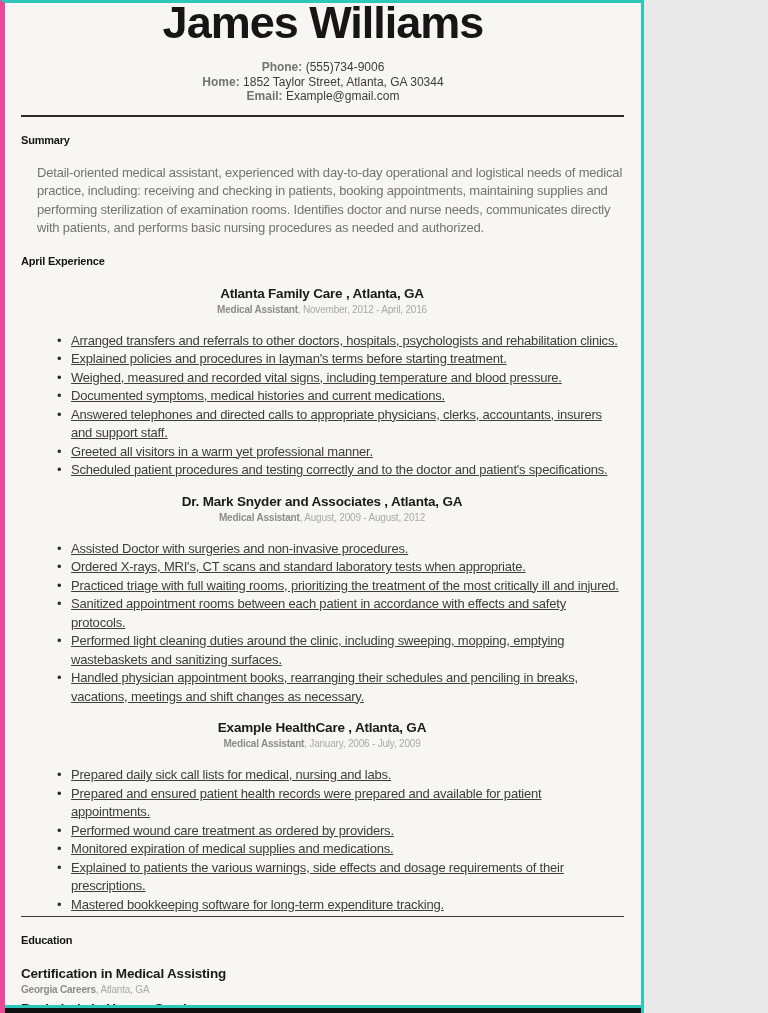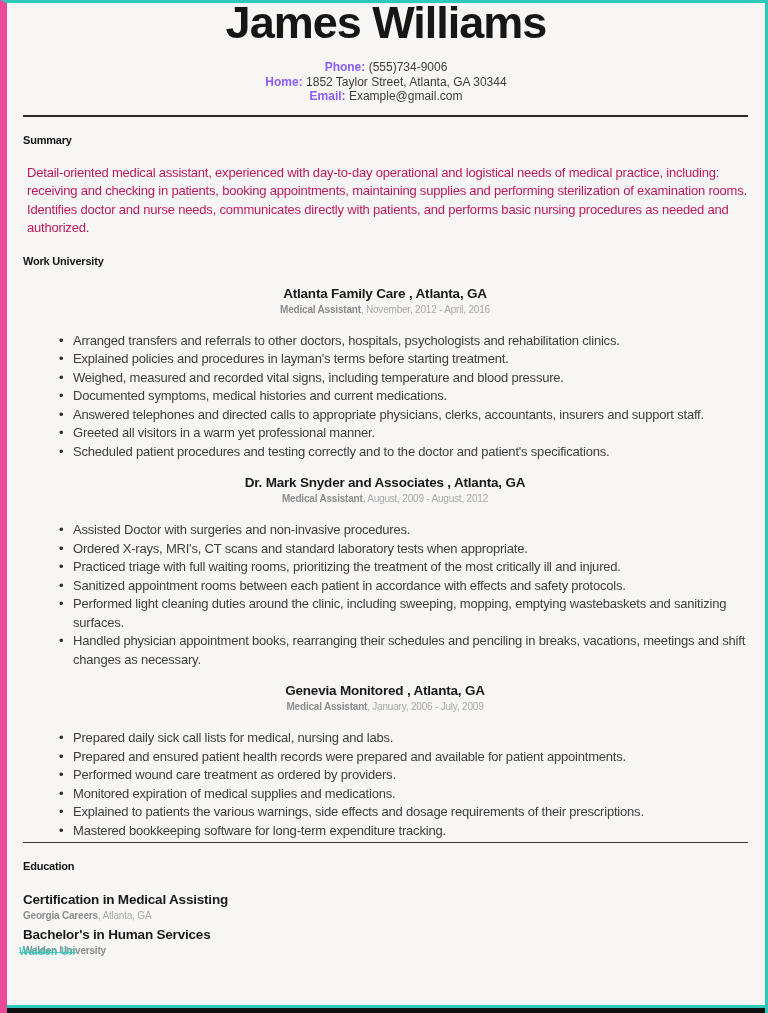--- a/index.html
+++ b/index.html
@@ -1,25 +1,25 @@
 <!DOCTYPE html>
 <html><head>
 <meta charset="utf-8">
 <style>
   * { margin: 0; padding: 0; box-sizing: border-box; }
   html, body { background: #e9e9e9; }
   body { font-family: "Liberation Sans", sans-serif; }
 
   .page {
     position: relative;
-    width: 768px;
+    width: 644px;
     height: 1013px;
     background: #f7f6f5;
     border-top: 3px solid #2ec8ba;
-    border-left: 7px solid #ec4899;
+    border-left: 5px solid #ec4899;
     border-right: 3px solid #2ec8ba;
     overflow: hidden;
     color: #3f3f3f;
   }
 
   
   .resume-name {
     margin-top: -5px;
     text-align: center;
     font-size: 45px;
@@ -28,21 +28,21 @@
     letter-spacing: -1px;
     color: #161616;
   }
   .contact {
     margin-top: 12px;
     text-align: center;
     font-size: 12px;
     line-height: 14.5px;
     color: #3c3c3c;
   }
-  .contact b { color: #8b5cf6; }
+  .contact b { color: #737373; }
 
   
   .rule {
     border: none;
     border-top: 2px solid #2b2b2b;
     margin: 11px 17px 0 16px;
   }
   .rule.thin {
     border-top-width: 1.5px;
     border-top-color: #3a3a3a;
@@ -54,25 +54,25 @@
     margin: 12px 16px 0 16px;
     font-size: 11px;
     line-height: 22px;
     font-weight: bold;
     letter-spacing: -0.2px;
     color: #141414;
   }
 
   
   .summary-text {
-    margin: 13px 18px 0 20px;
+    margin: 13px 18px 0 32px;
     font-size: 13px;
     line-height: 18.5px;
     letter-spacing: -0.2px;
-    color: #be185d;
+    color: #737373;
   }
 
   
   .job { margin: 14px 18px 0 16px; text-align: center; }
   .job-company, .edu-degree {
     font-size: 13.5px;
     line-height: 16px;
     font-weight: bold;
     letter-spacing: -0.2px;
     color: #1a1a1a;
@@ -83,20 +83,21 @@
     letter-spacing: -0.2px;
     color: #a9a9a9;
   }
   .job-role .role, .edu-school .school {
     font-weight: bold;
     color: #8c8c8c;
   }
   .bullets {
     list-style: none;
     margin: 14px 18px 0 52px;
+    text-decoration: underline;
   }
   .bullets li {
     position: relative;
     padding-left: 14px;
     font-size: 13px;
     line-height: 18.5px;
     letter-spacing: -0.2px;
     color: #3d3d3d;
   }
   .bullets li::before {
@@ -151,21 +152,21 @@
     <div><b>Phone:</b><span> (555)734-9006</span></div>
     <div><b>Home:</b><span> 1852 Taylor Street, Atlanta, GA 30344</span></div>
     <div><b>Email:</b><span> Example@gmail.com</span></div>
   </div>
 
   <hr class="rule">
 
   <h2 class="section-heading">Summary</h2>
   <p class="summary-text">Detail-oriented medical assistant, experienced with day-to-day operational and logistical needs of medical practice, including: receiving and checking in patients, booking appointments, maintaining supplies and performing sterilization of examination rooms. Identifies doctor and nurse needs, communicates directly with patients, and performs basic nursing procedures as needed and authorized.</p>
 
-  <h2 class="section-heading">Work University</h2>
+  <h2 class="section-heading">April Experience</h2>
 
   <div class="job">
     <div class="job-company"><span>Atlanta Family Care</span><span> , Atlanta, GA</span></div>
     <div class="job-role"><span class="role">Medical Assistant</span><span>, November, 2012 - April, 2016</span></div>
   </div>
   <ul class="bullets">
     <li>Arranged transfers and referrals to other doctors, hospitals, psychologists and rehabilitation clinics.</li>
     <li>Explained policies and procedures in layman's terms before starting treatment.</li>
     <li>Weighed, measured and recorded vital signs, including temperature and blood pressure.</li>
     <li>Documented symptoms, medical histories and current medications.</li>
@@ -181,21 +182,21 @@
   <ul class="bullets">
     <li>Assisted Doctor with surgeries and non-invasive procedures.</li>
     <li>Ordered X-rays, MRI's, CT scans and standard laboratory tests when appropriate.</li>
     <li>Practiced triage with full waiting rooms, prioritizing the treatment of the most critically ill and injured.</li>
     <li>Sanitized appointment rooms between each patient in accordance with effects and safety protocols.</li>
     <li>Performed light cleaning duties around the clinic, including sweeping, mopping, emptying wastebaskets and sanitizing surfaces.</li>
     <li>Handled physician appointment books, rearranging their schedules and penciling in breaks, vacations, meetings and shift changes as necessary.</li>
   </ul>
 
   <div class="job">
-    <div class="job-company"><span>Genevia Monitored</span><span> , Atlanta, GA</span></div>
+    <div class="job-company"><span>Example HealthCare</span><span> , Atlanta, GA</span></div>
     <div class="job-role"><span class="role">Medical Assistant</span><span>, January, 2006 - July, 2009</span></div>
   </div>
   <ul class="bullets">
     <li>Prepared daily sick call lists for medical, nursing and labs.</li>
     <li>Prepared and ensured patient health records were prepared and available for patient appointments.</li>
     <li>Performed wound care treatment as ordered by providers.</li>
     <li>Monitored expiration of medical supplies and medications.</li>
     <li>Explained to patients the various warnings, side effects and dosage requirements of their prescriptions.</li>
     <li>Mastered bookkeeping software for long-term expenditure tracking.</li>
   </ul>

